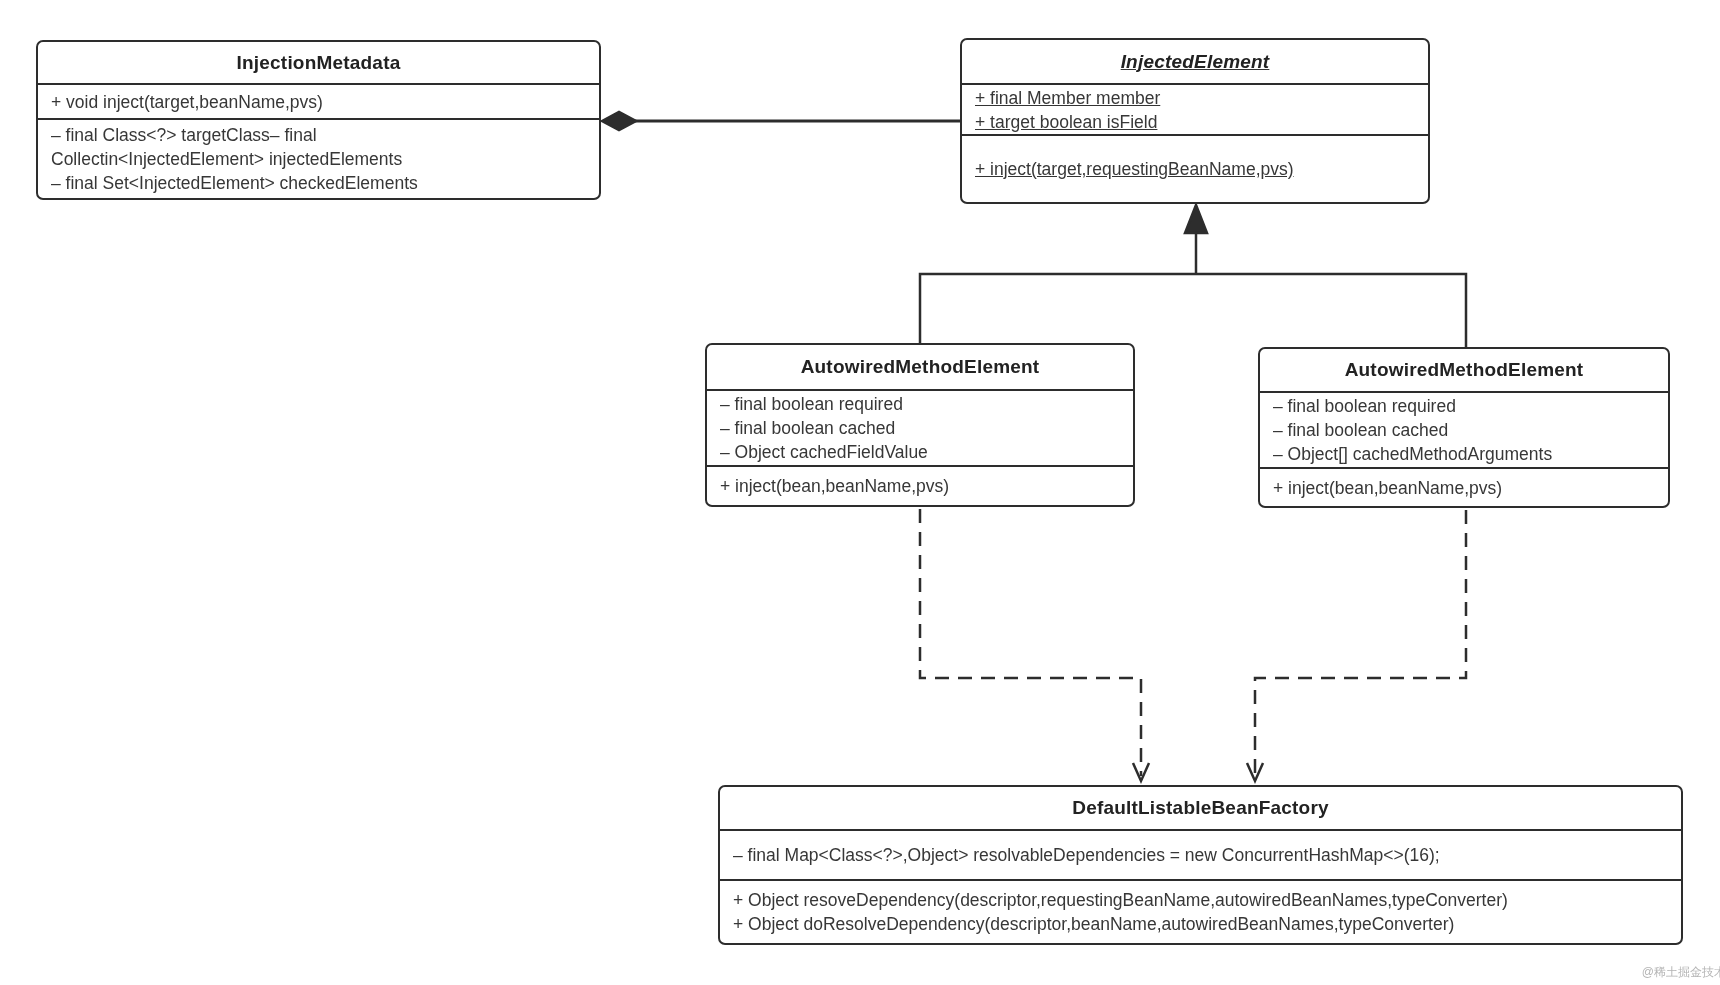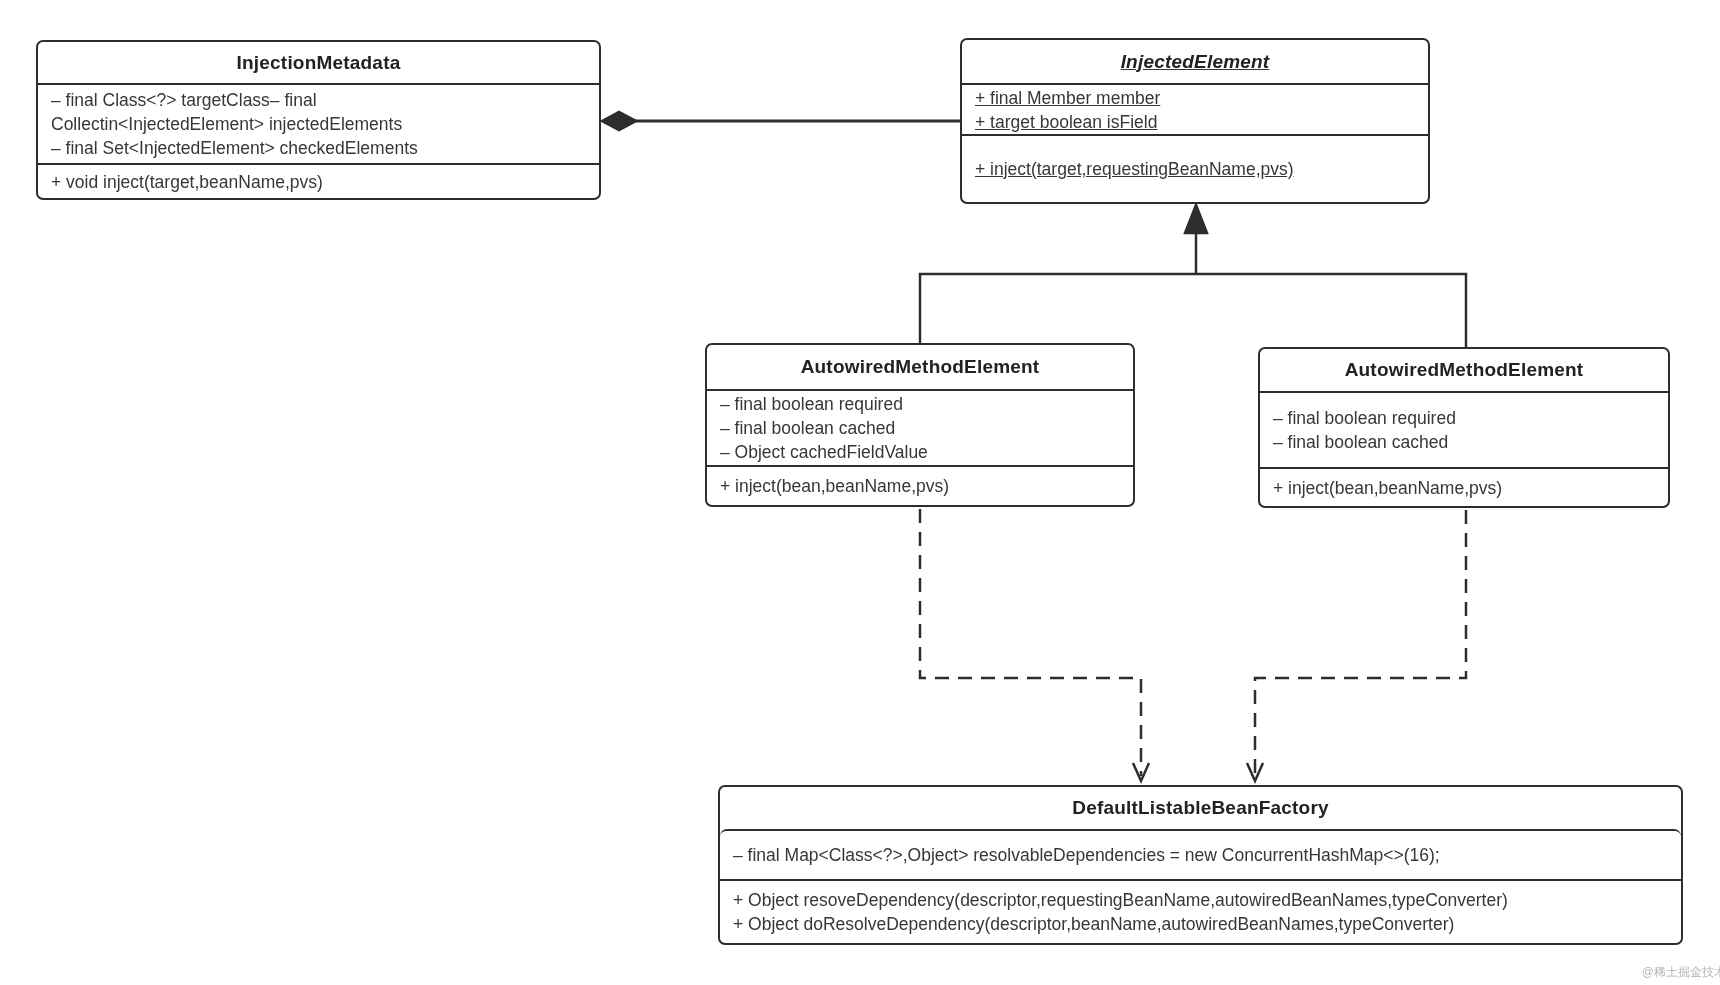--- a/index.html
+++ b/index.html
@@ -95,27 +95,27 @@
       <path stroke-dasharray="14 9" d="M920,509 L920,678 L1141,678 L1141,776"></path>
       <polyline points="1133,763 1141,781 1149,763"></polyline>
 
       <path stroke-dasharray="14 9" d="M1466,510 L1466,678 L1255,678 L1255,776"></path>
       <polyline points="1247,763 1255,781 1263,763"></polyline>
     </g>
   </svg>
 
   <div class="uml-class" style="left:36px;top:40px;width:565px;height:160px;">
     <div class="uml-title" style="height:41px;">InjectionMetadata</div>
+    <div class="uml-section grow">
+      <div class="uml-line">+ void inject(target,beanName,pvs)</div>
+    </div>
     <div class="uml-section" style="height:80px;">
       <div class="uml-line">– final Class&lt;?&gt; targetClass– final</div>
       <div class="uml-line">Collectin&lt;InjectedElement&gt; injectedElements</div>
       <div class="uml-line">– final Set&lt;InjectedElement&gt; checkedElements</div>
-    </div>
-    <div class="uml-section grow">
-      <div class="uml-line">+ void inject(target,beanName,pvs)</div>
     </div>
   </div>
 
   <div class="uml-class" style="left:960px;top:38px;width:470px;height:166px;text-decoration:underline;">
     <div class="uml-title abstract" style="height:43px;">InjectedElement</div>
     <div class="uml-section" style="height:51px;">
       <div class="uml-line">+ final Member member</div>
       <div class="uml-line">+ target boolean isField</div>
     </div>
     <div class="uml-section grow">
@@ -133,29 +133,30 @@
     <div class="uml-section grow">
       <div class="uml-line">+ inject(bean,beanName,pvs)</div>
     </div>
   </div>
 
   <div class="uml-class" style="left:1258px;top:347px;width:412px;height:161px;">
     <div class="uml-title" style="height:42px;">AutowiredMethodElement</div>
     <div class="uml-section" style="height:76px;">
       <div class="uml-line">– final boolean required</div>
       <div class="uml-line">– final boolean cached</div>
+      <div class="uml-line">– Object[] cachedMethodArguments</div>
     </div>
     <div class="uml-section grow">
       <div class="uml-line">+ inject(bean,beanName,pvs)</div>
     </div>
   </div>
 
   <div class="uml-class" style="left:718px;top:785px;width:965px;height:160px;">
     <div class="uml-title" style="height:42px;text-align:right;">DefaultListableBeanFactory</div>
-    <div class="uml-section" style="height:50px;border-radius:7px;">
+    <div class="uml-section" style="height:50px;">
       <div class="uml-line">– final Map&lt;Class&lt;?&gt;,Object&gt; resolvableDependencies = new ConcurrentHashMap&lt;&gt;(16);</div>
     </div>
     <div class="uml-section grow">
       <div class="uml-line">+ Object resoveDependency(descriptor,requestingBeanName,autowiredBeanNames,typeConverter)</div>
       <div class="uml-line">+ Object doResolveDependency(descriptor,beanName,autowiredBeanNames,typeConverter)</div>
     </div>
   </div>
 
   <div id="watermark">@稀土掘金技术社区</div>
 

